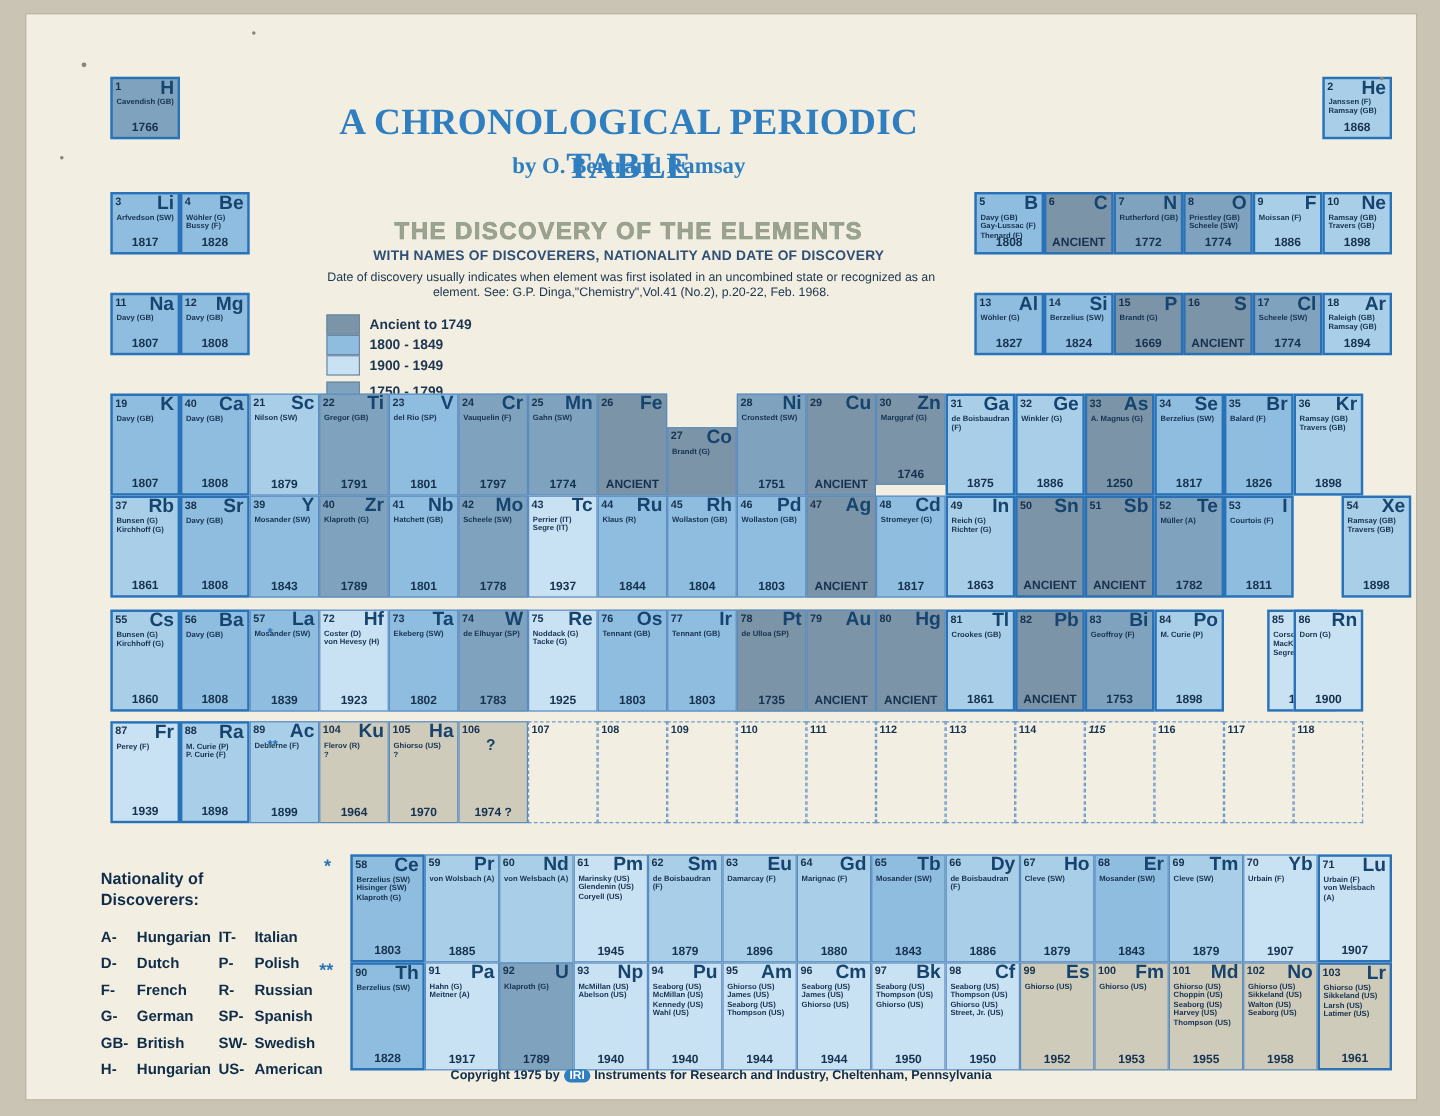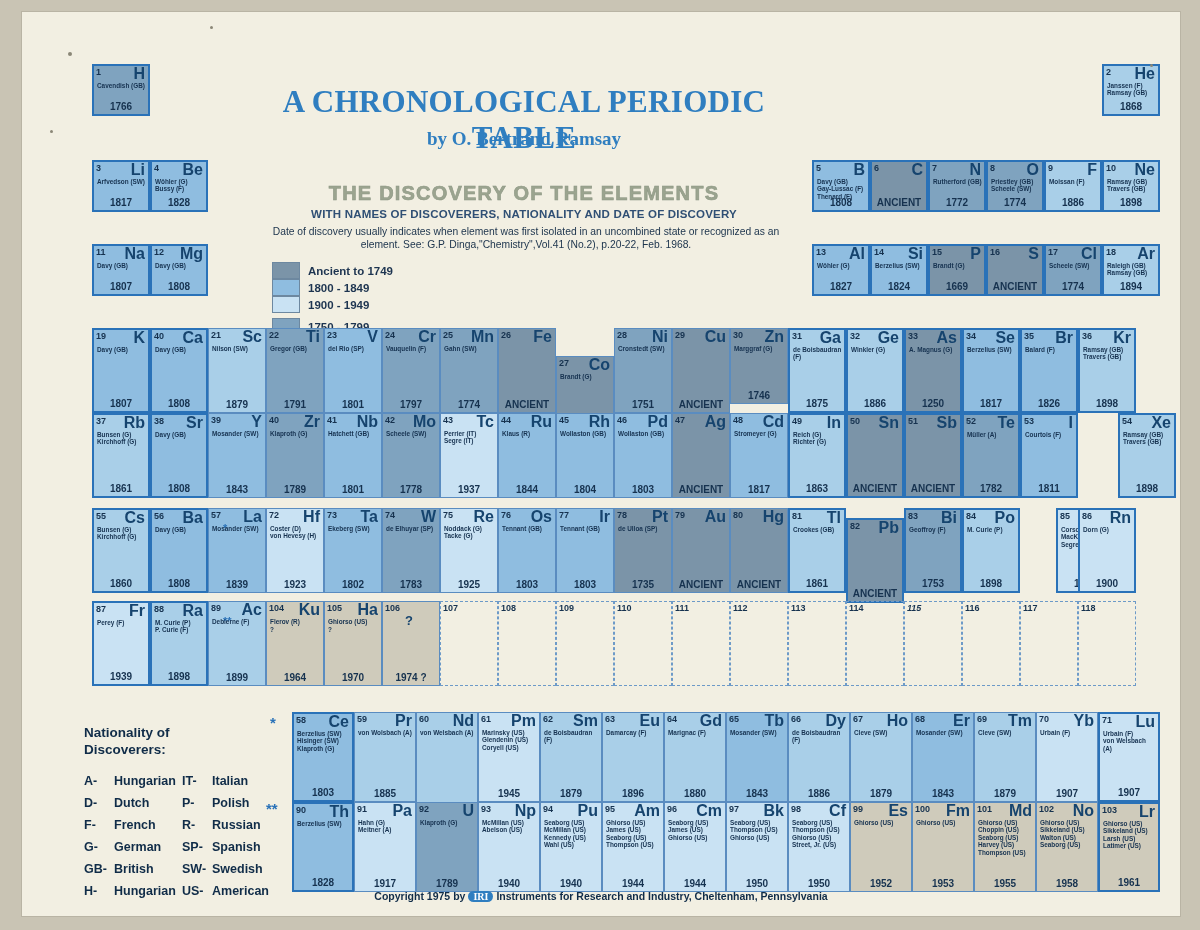--- a/index.html
+++ b/index.html
@@ -92,21 +92,21 @@
   .nat-d{width:62px;}
 
   
   #copy{
     position:absolute;left:0;right:0;bottom:14px;text-align:center;
     font-size:10.5px;font-weight:bold;color:#102c48;
   }
   #logo{
     display:inline-block;background:#2f7ec0;color:#fff;border-radius:7px;
     padding:0 5px;font-size:10px;font-weight:bold;margin:0 3px;
-    font-family:Liberation Serif, serif;
+    font-family:Liberation Sans, sans-serif;
   }
   .speck{position:absolute;background:#8b8777;border-radius:50%;}
 </style>
 </head>
 <body>
 
 <div id="poster">
 
   <div id="title">A CHRONOLOGICAL PERIODIC TABLE</div>
   <div id="byline">by O. Bertrand Ramsay</div>
@@ -664,21 +664,21 @@
         <div class="yr">ANCIENT</div>
       </div>
       <div class="cell c-1850 thick" style="left: 766px; top: 496px; width: 58px; height: 85px;">
         <div class="num">81</div>
         <div class="sym">Tl</div>
         <div class="disc">
           <div>Crookes (GB)</div>
         </div>
         <div class="yr">1861</div>
       </div>
-      <div class="cell c-ancient thick" style="left: 824px; top: 496px; width: 58px; height: 85px; margin-top: 10px;">
+      <div class="cell c-ancient thick" style="left: 824px; top: 496px; width: 58px; height: 85px;">
         <div class="num">82</div>
         <div class="sym">Pb</div>
         <div class="yr">ANCIENT</div>
       </div>
       <div class="cell c-1750 thick" style="left: 882px; top: 496px; width: 58px; height: 85px;">
         <div class="num">83</div>
         <div class="sym">Bi</div>
         <div class="disc">
           <div>Geoffroy (F)</div>
         </div>

